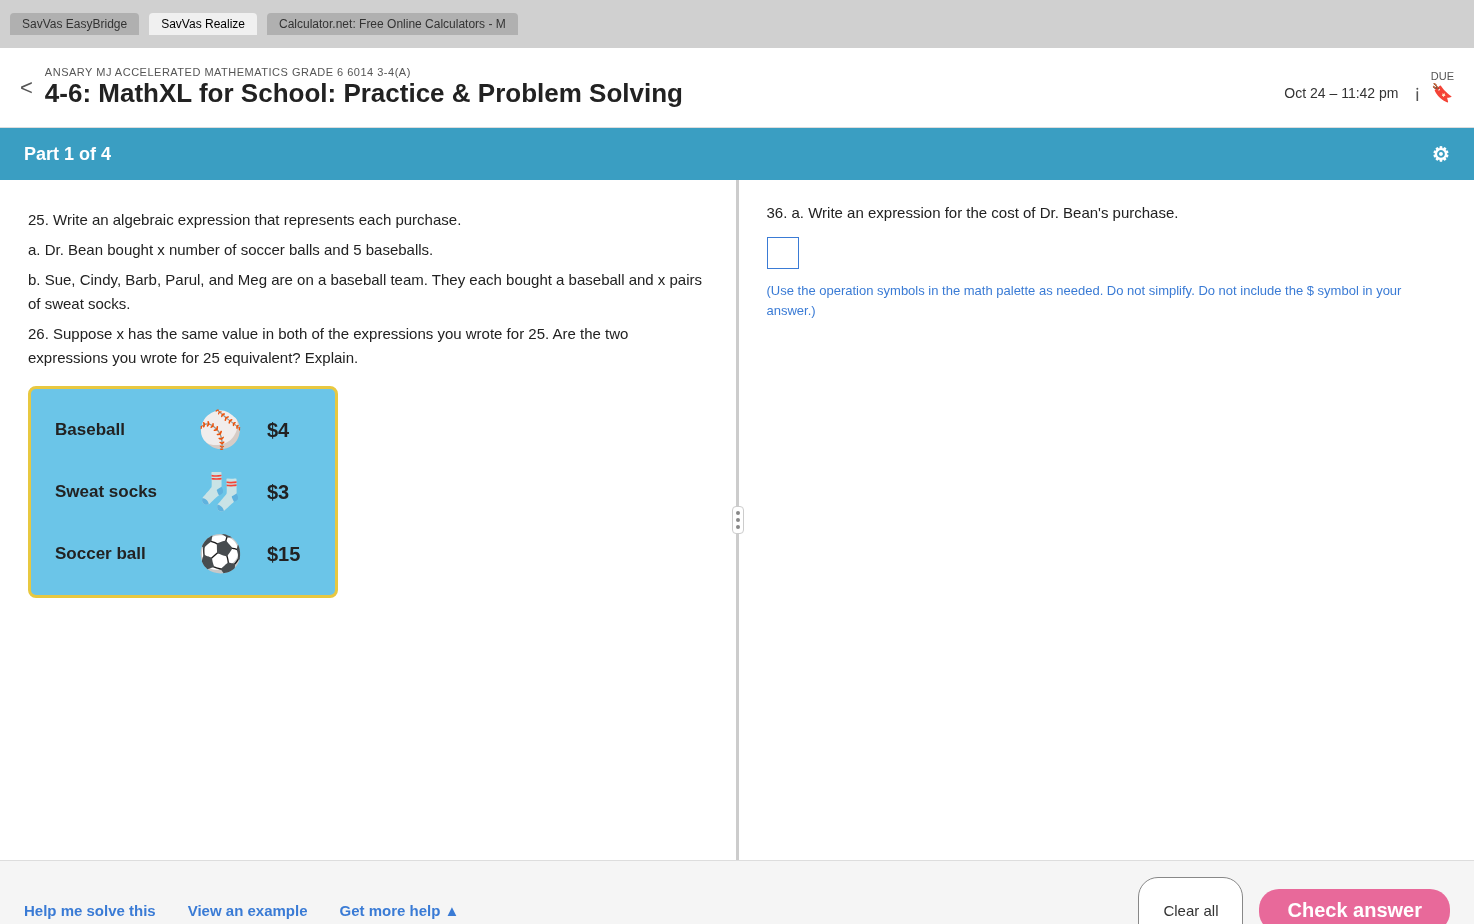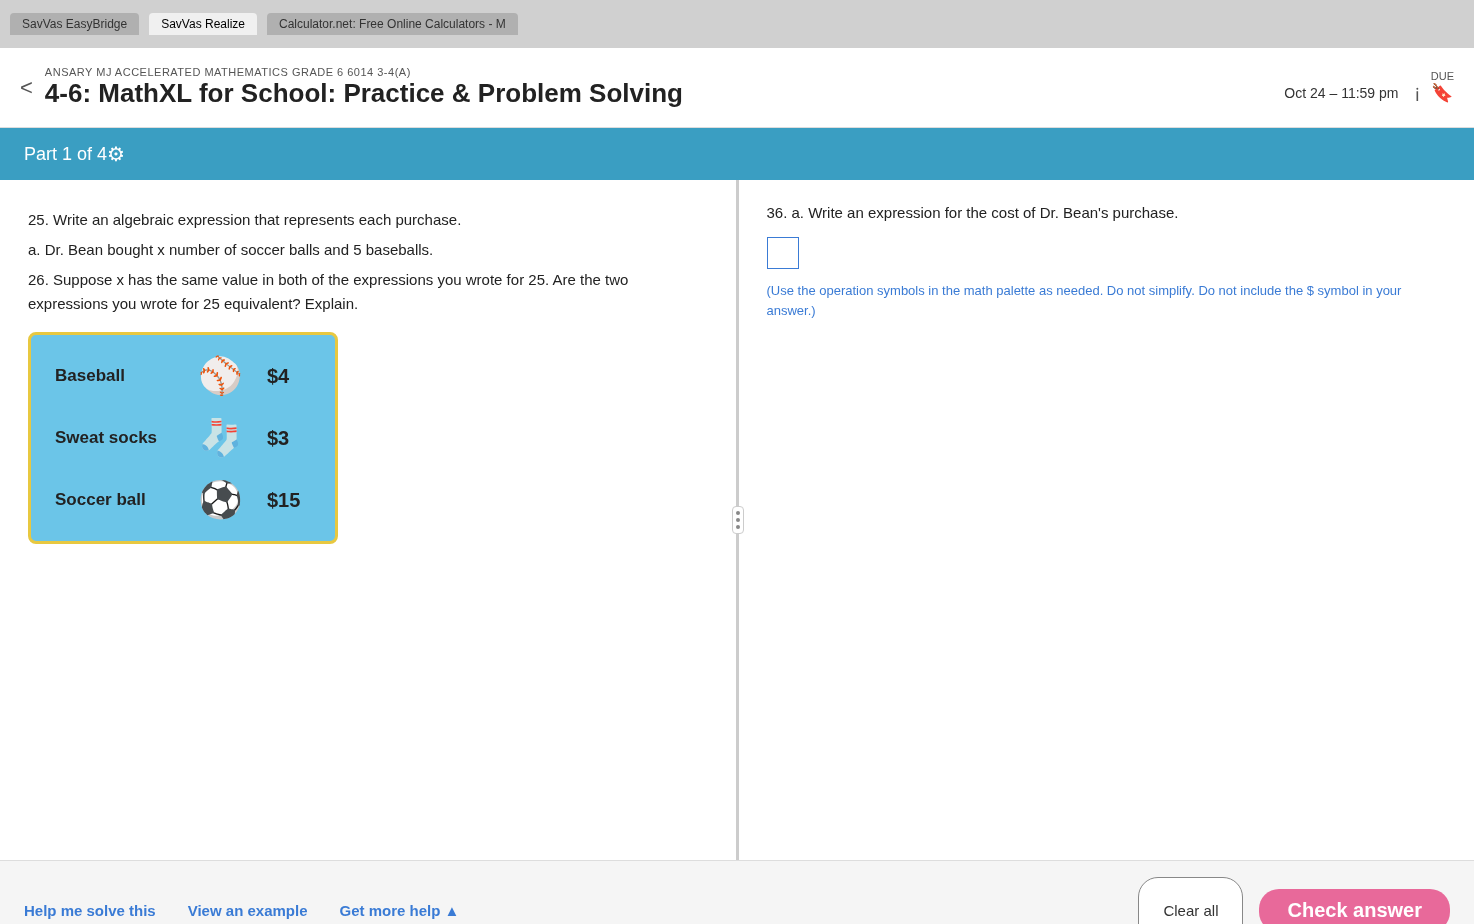--- a/index.html
+++ b/index.html
@@ -81,23 +81,24 @@
       color: #555;
       cursor: pointer;
     }
 
     
     .part-banner {
       background: #3a9ec2;
       color: #fff;
       padding: 14px 24px;
       font-size: 18px;
-      font-weight: normal;
-      display: flex;
-      align-items: center;
+      font-weight: bold;
+      display: flex;
+      align-items: center;
+      justify-content: space-between;
     }
     .part-banner .gear-icon {
       font-size: 20px;
       cursor: pointer;
     }
 
     
     .main-content {
       display: flex;
       background: #fff;
@@ -283,39 +284,40 @@
 <div class="header">
   <div class="header-left">
     <div class="back-arrow">&lt;</div>
     <div class="header-title-block">
       <div class="header-subtitle">ANSARY MJ ACCELERATED MATHEMATICS GRADE 6 6014 3-4(A)</div>
       <div class="header-title">4-6: MathXL for School: Practice &amp; Problem Solving</div>
     </div>
   </div>
   <div class="header-right">
     <div class="due-label">DUE</div>
-    <span class="due-date">Oct 24 – 11:59 pm</span>
+    <span class="due-date">Oct 24 – 11:42 pm</span>
     <span class="header-icons">
       <span class="header-icon">ℹ</span>
       <span class="header-icon">🔖</span>
     </span>
   </div>
 </div>
 
 <div class="part-banner">
   <span>Part 1 of 4</span>
   <span class="gear-icon">⚙</span>
 </div>
 
 <div class="main-content">
 
   <div class="left-panel">
     <div class="question-block">
       <p>25. Write an algebraic expression that represents each purchase.</p>
       <p>a. Dr. Bean bought x number of soccer balls and 5 baseballs.</p>
+      <p>b. Sue, Cindy, Barb, Parul, and Meg are on a baseball team. They each bought a baseball and x pairs of sweat socks.</p>
       <p>26. Suppose x has the same value in both of the expressions you wrote for 25. Are the two expressions you wrote for 25 equivalent? Explain.</p>
     </div>
 
     <div class="price-table-container">
       <div class="price-row">
         <div class="price-label">Baseball</div>
         <div class="price-icon">⚾</div>
         <div class="price-amount">$4</div>
       </div>
       <div class="price-row">

